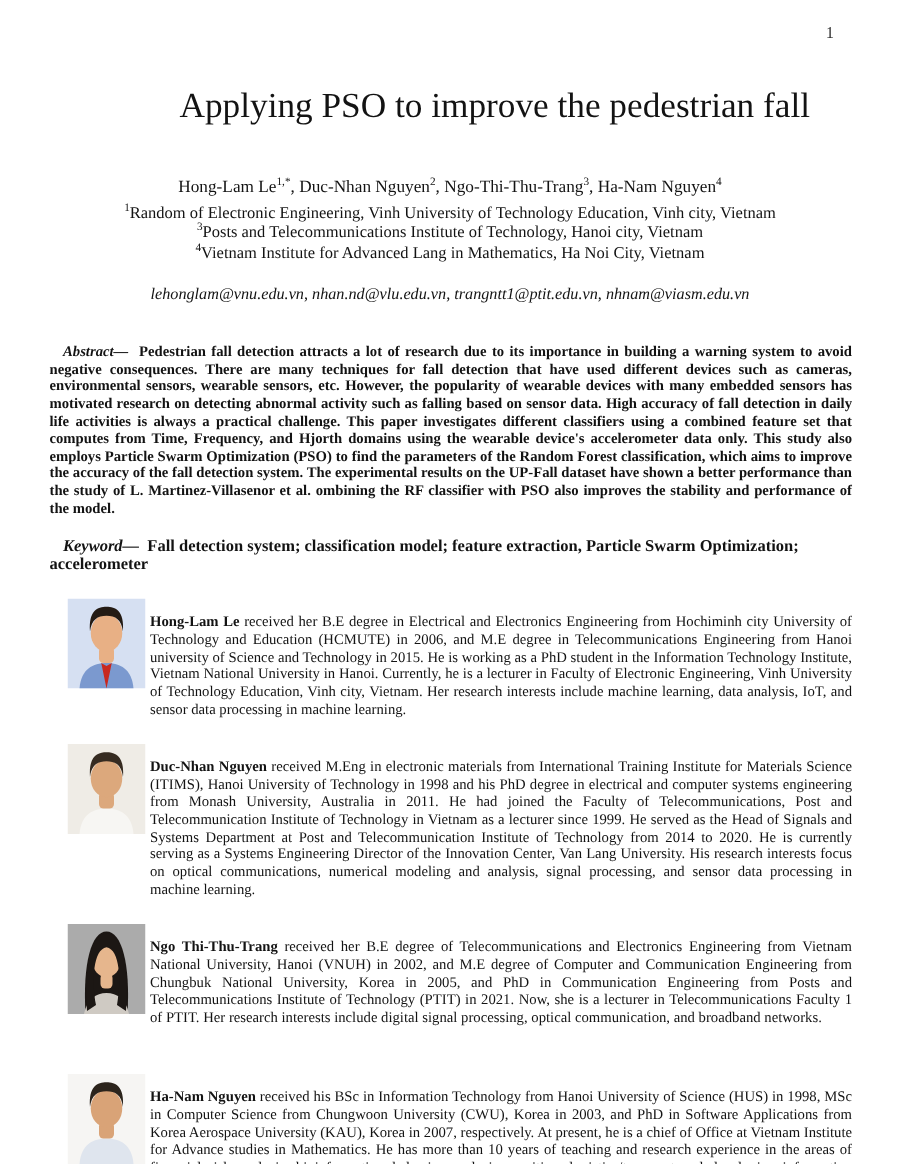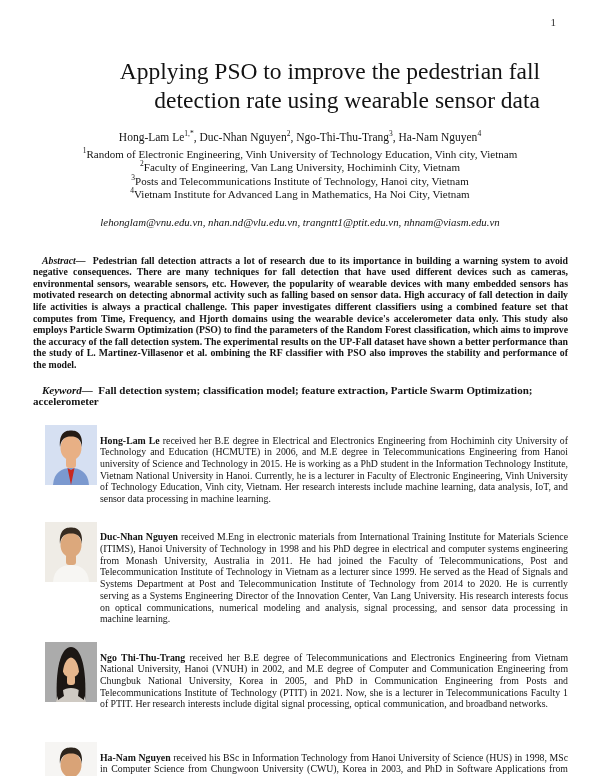--- a/index.html
+++ b/index.html
@@ -19,21 +19,21 @@
   }
   .title{
     margin:57px auto 0;
     max-width:480px;
     text-align:right;
     font-size:23.5px;
     font-weight:400;
     line-height:29px;
   }
   .authors{
-    margin-top:15px;
+    margin-top:32px;
     text-align:center;
     font-size:11.5px;
     line-height:14px;
   }
   sup{font-size:7.5px;line-height:0;}
   .affils{
     margin-top:4px;
     text-align:center;
     font-size:11px;
     line-height:13.4px;
@@ -82,29 +82,28 @@
   }
   .bio-text b{font-weight:bold;}
 </style>
 </head>
 <body>
 
 <div class="page">
 
   <div class="pageno">1</div>
 
-  <h1 class="title"><span>Applying PSO to improve the pedestrian fall</span><br><span>detection rate using wearable sensor data</span></h1>
+  <h1 class="title"><span>Applying PSO to improve the pedestrian fall</span><br></h1>
 
   <div class="authors">
     <span><span>Hong-Lam Le</span><sup>1,*</sup><span>, </span></span><span><span>Duc-Nhan Nguyen</span><sup>2</sup><span>, </span></span><span><span>Ngo-Thi-Thu-Trang</span><sup>3</sup><span>, </span></span><span><span>Ha-Nam Nguyen</span><sup>4</sup><span></span></span>
   </div>
 
   <div class="affils">
     <div><sup>1</sup><span>Random of Electronic Engineering, Vinh University of Technology Education, Vinh city, Vietnam</span></div>
-    <div><sup>2</sup><span>Faculty of Engineering, Van Lang University, Hochiminh City, Vietnam</span></div>
     <div><sup>3</sup><span>Posts and Telecommunications Institute of Technology, Hanoi city, Vietnam</span></div>
     <div><sup>4</sup><span>Vietnam Institute for Advanced Lang in Mathematics, Ha Noi City, Vietnam</span></div>
   </div>
 
   <div class="emails">lehonglam@vnu.edu.vn, nhan.nd@vlu.edu.vn, trangntt1@ptit.edu.vn, nhnam@viasm.edu.vn</div>
 
   <p class="abstract"><span class="label">Abstract—</span>&nbsp; <span>Pedestrian fall detection attracts a lot of research due to its importance in building a warning system to avoid negative consequences. There are many techniques for fall detection that have used different devices such as cameras, environmental sensors, wearable sensors, etc. However, the popularity of wearable devices with many embedded sensors has motivated research on detecting abnormal activity such as falling based on sensor data. High accuracy of fall detection in daily life activities is always a practical challenge. This paper investigates different classifiers using a combined feature set that computes from Time, Frequency, and Hjorth domains using the wearable device's accelerometer data only. This study also employs Particle Swarm Optimization (PSO) to find the parameters of the Random Forest classification, which aims to improve the accuracy of the fall detection system. The experimental results on the UP-Fall dataset have shown a better performance than the study of L. Martinez-Villasenor et al. ombining the RF classifier with PSO also improves the stability and performance of the model.</span></p>
 
   <p class="keywords"><span class="label">Keyword—</span>&nbsp; <span>Fall detection system; classification model; feature extraction, Particle Swarm Optimization; accelerometer</span></p>
 

